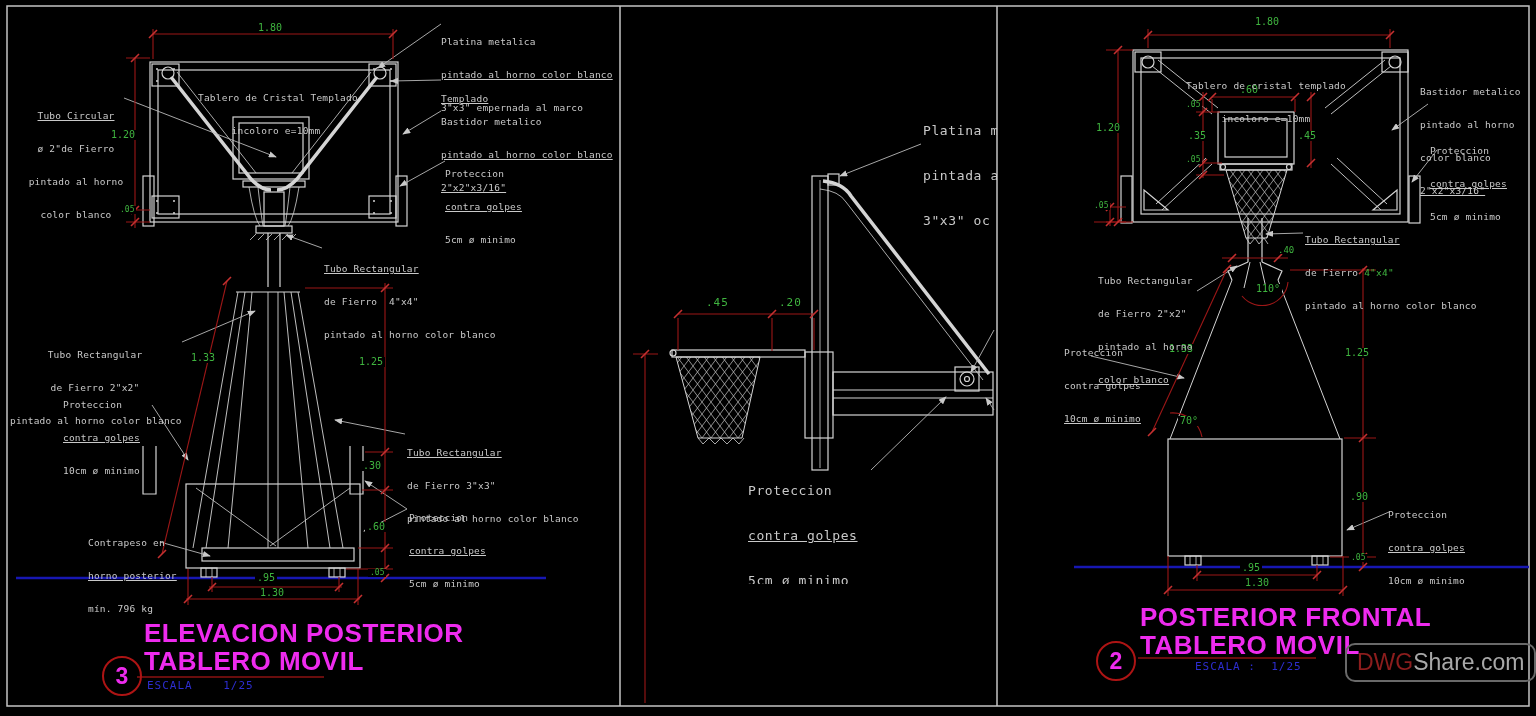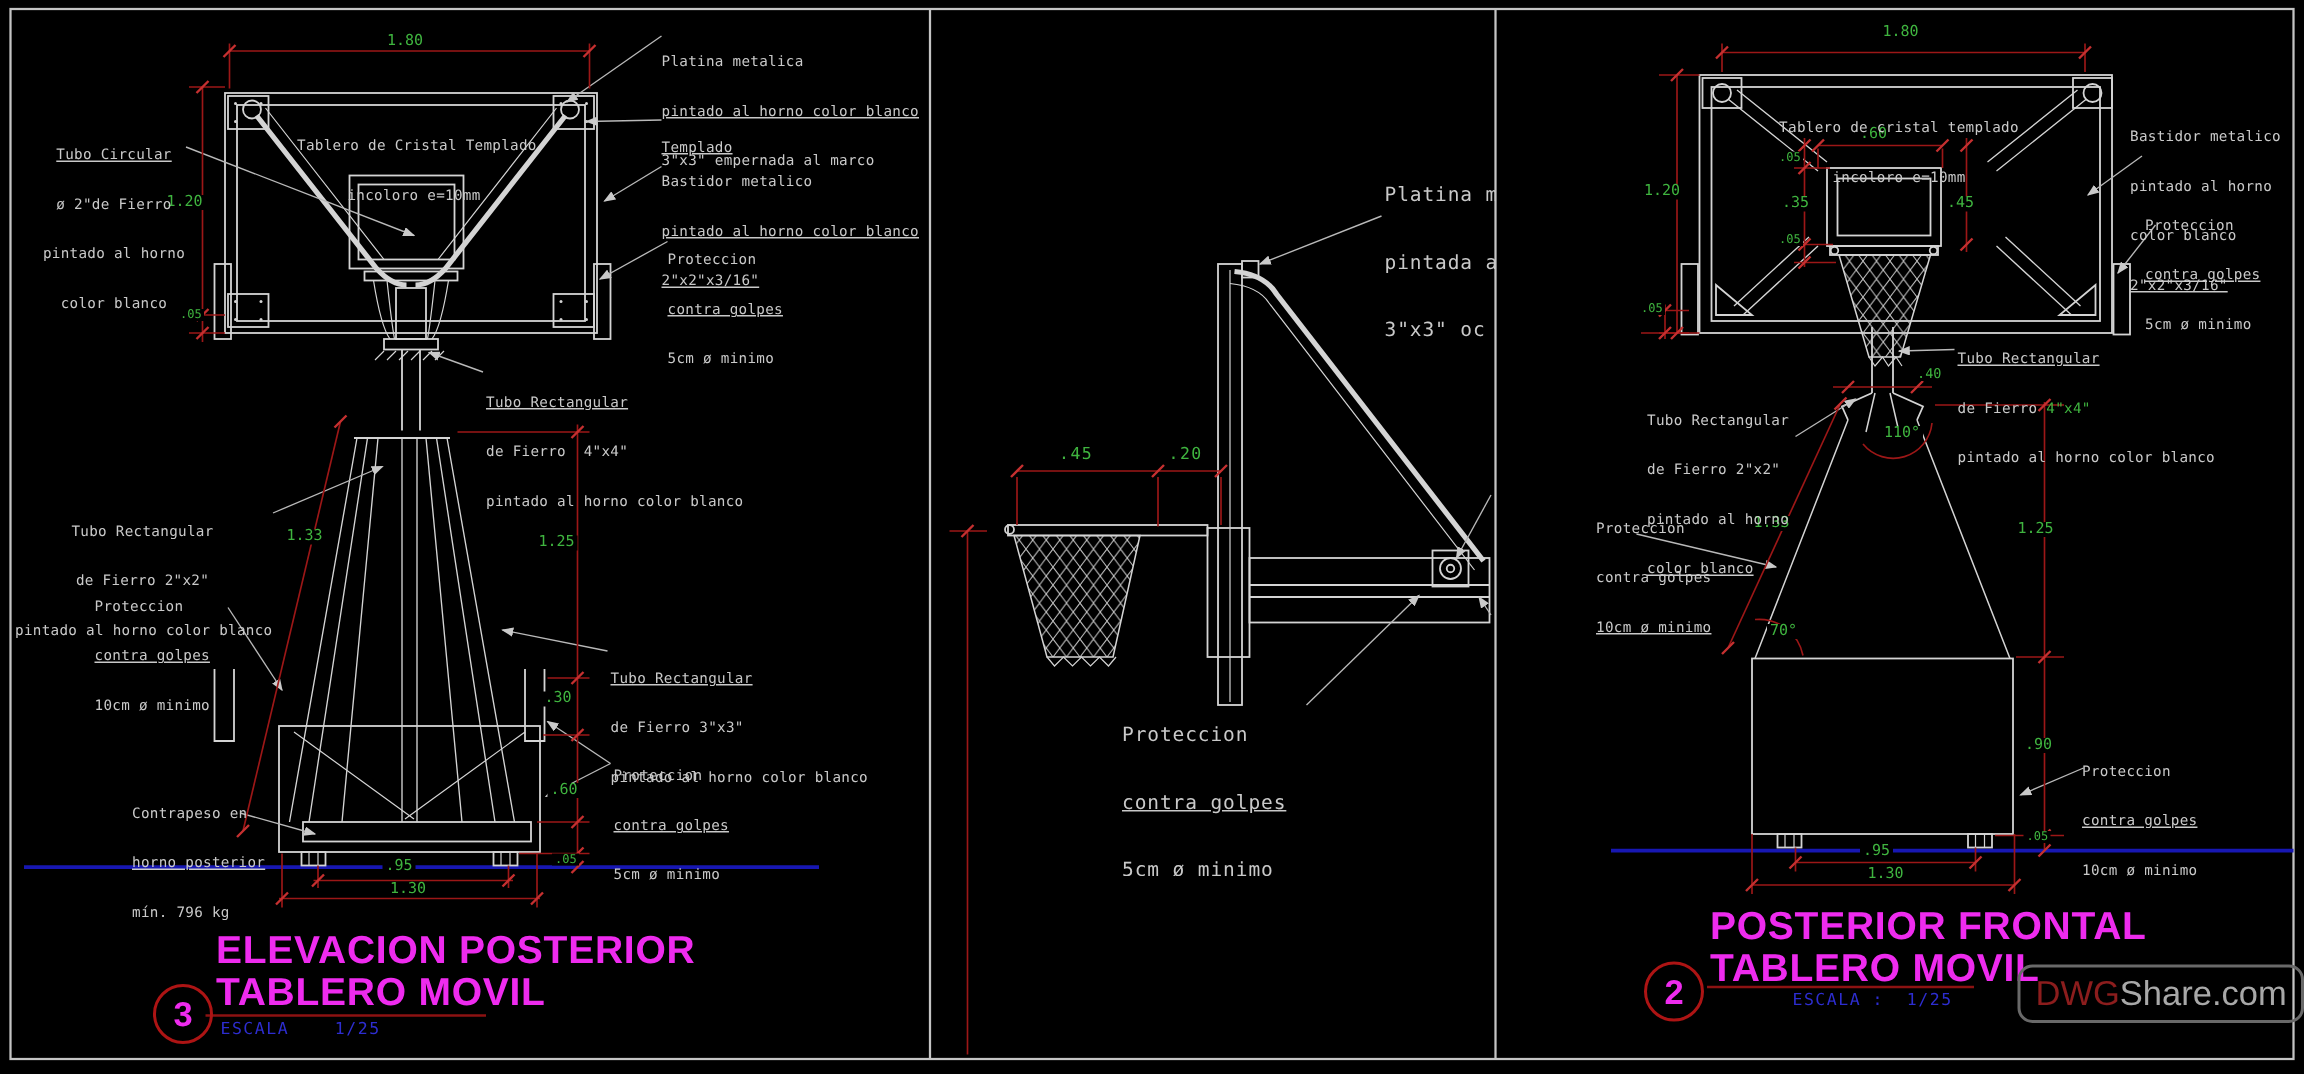--- a/index.html
+++ b/index.html
@@ -228,21 +228,21 @@
 <span class="g" style="left:109px;top:130px">1.20</span>
 <span class="g s" style="left:118px;top:206px">.05</span>
 <span class="g" style="left:189px;top:353px">1.33</span>
 <span class="g" style="left:357px;top:357px">1.25</span>
 <span class="g" style="left:361px;top:461px">.30</span>
 <span class="g" style="left:365px;top:522px">.60</span>
 <span class="g s" style="left:368px;top:569px">.05</span>
 <span class="g" style="left:255px;top:573px">.95</span>
 <span class="g" style="left:258px;top:588px">1.30</span>
 
-<div class="lbl c" style="left:26px;top:76px;width:100px">
+<div class="lbl c" style="left:26px;top:88px;width:100px">
   <div class="ul">Tubo Circular</div>
   <div>ø 2"de Fierro</div>
   <div>pintado al horno</div>
   <div>color blanco</div>
 </div>
 <div class="lbl c" style="left:198px;top:70px;width:156px">
   <div>Tablero de Cristal Templado</div>
   <div>incoloro e=10mm</div>
 </div>
 <div class="lbl" style="left:441px;top:14px">

